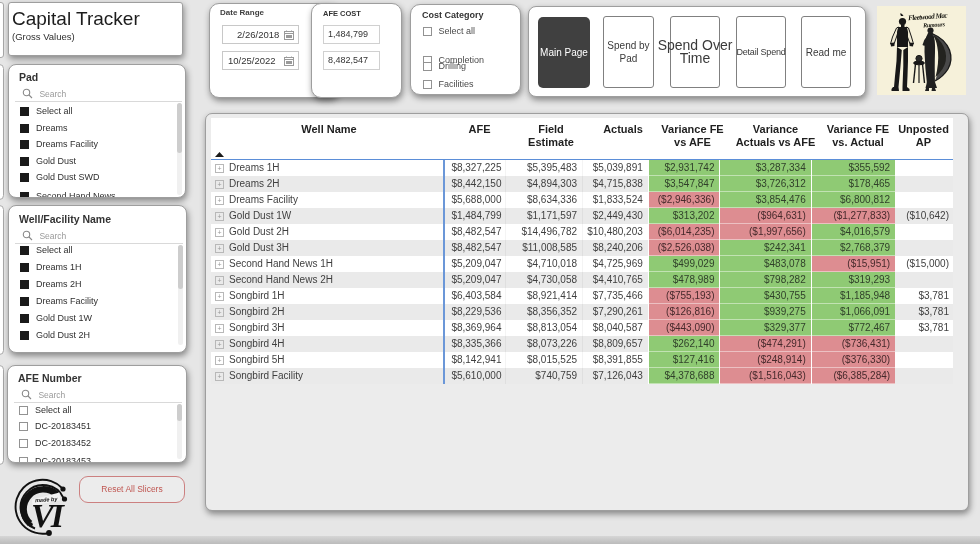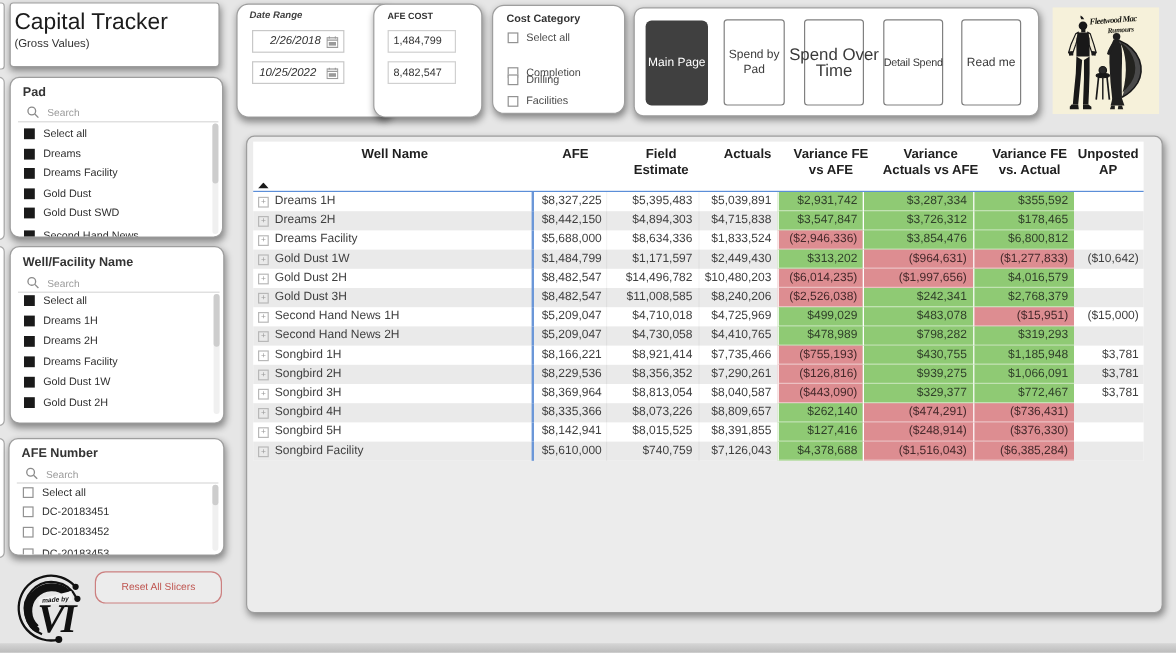--- a/index.html
+++ b/index.html
@@ -128,21 +128,21 @@
   <circle cx="18.5" cy="47.5" r="2.3" fill="#111"></circle>
   <polygon points="20,21.5 48,16.5 48,24.5 20,27.5" fill="#f2f2f2" transform="rotate(-4 34 22)"></polygon>
   <text x="23" y="24.5" font-size="5.5" font-weight="bold" font-style="italic" fill="#111" font-family="Liberation Sans" transform="rotate(-4 34 22)">made by</text>
   <text x="19" y="50" font-size="34" font-weight="bold" font-style="italic" fill="#111" font-family="Liberation Serif" letter-spacing="-3">VI</text>
 </svg>
 </div>
 
 <div class="abs" style="left:79px;top:476px;width:106px;height:27px;border:1px solid #cc8080;border-radius:9px;
    box-sizing:border-box;text-align:center;line-height:25px;font-size:8.5px;color:#bf544f;background:rgba(255,255,255,0.25);">Reset All Slicers</div>
 
-<div class="card r10" style="left:197px;top:3px;width:130px;height:95px;font-style:italic;">
+<div class="card r10" style="left:209px;top:3px;width:130px;height:95px;">
   <div style="position:absolute;left:10px;top:4px;font-size:8px;font-weight:bold;color:#404040;">Date Range</div>
   <div style="position:absolute;left:12px;top:21px;width:77px;height:19px;border:1px solid #c8c8c8;box-sizing:border-box;font-size:9.5px;color:#333;line-height:17px;padding-left:14px;">2/26/2018
     <svg width="10" height="10" viewBox="0 0 10 10" style="position:absolute;right:4px;top:4px;">
         <rect x="0.5" y="1.5" width="9" height="8" fill="none" stroke="#9a9a9a" stroke-width="1"></rect>
         <line x1="0.5" y1="3.5" x2="9.5" y2="3.5" stroke="#9a9a9a"></line>
         <line x1="2.5" y1="0.5" x2="2.5" y2="2" stroke="#9a9a9a"></line>
         <line x1="7.5" y1="0.5" x2="7.5" y2="2" stroke="#9a9a9a"></line>
         <rect x="2" y="5" width="6" height="3" fill="#9a9a9a"></rect>
       </svg>
   </div>
@@ -327,21 +327,21 @@
   <div class="c c2" style="border-left:2px solid #6b97d8;">$5,209,047</div>
   <div class="c c3">$4,730,058</div>
   <div class="c c4">$4,410,765</div>
   <div class="c c5 g">$478,989</div>
   <div class="c c6 g">$798,282</div>
   <div class="c c7 g">$319,293</div>
   <div class="c c8"></div>
       </div>
       <div class="trow">
   <div class="c c1"><span class="expand">+</span>Songbird 1H</div>
-  <div class="c c2" style="border-left:2px solid #6b97d8;">$8,166,221</div>
+  <div class="c c2" style="border-left:2px solid #6b97d8;">$6,403,584</div>
   <div class="c c3">$8,921,414</div>
   <div class="c c4">$7,735,466</div>
   <div class="c c5 rneg">($755,193)</div>
   <div class="c c6 g">$430,755</div>
   <div class="c c7 g">$1,185,948</div>
   <div class="c c8">$3,781</div>
       </div>
       <div class="trow alt">
   <div class="c c1"><span class="expand">+</span>Songbird 2H</div>
   <div class="c c2" style="border-left:2px solid #6b97d8;">$8,229,536</div>

